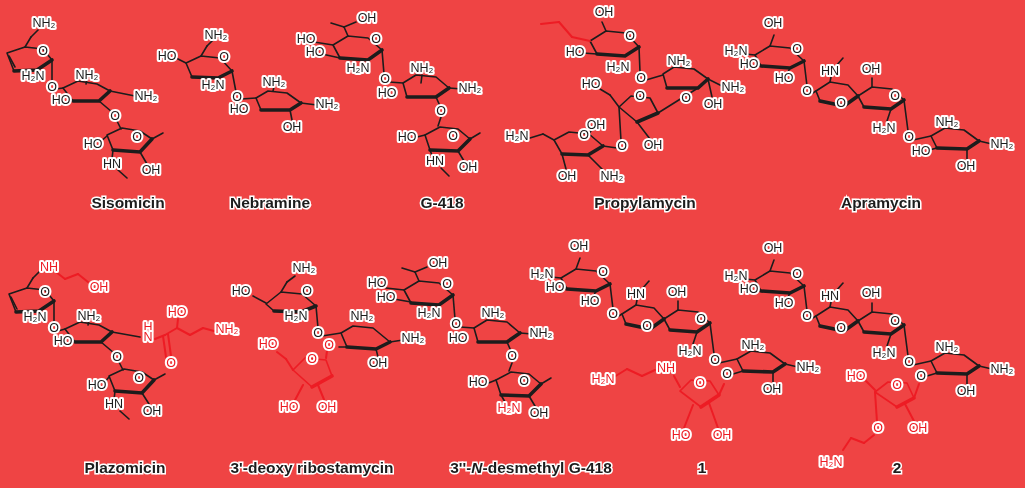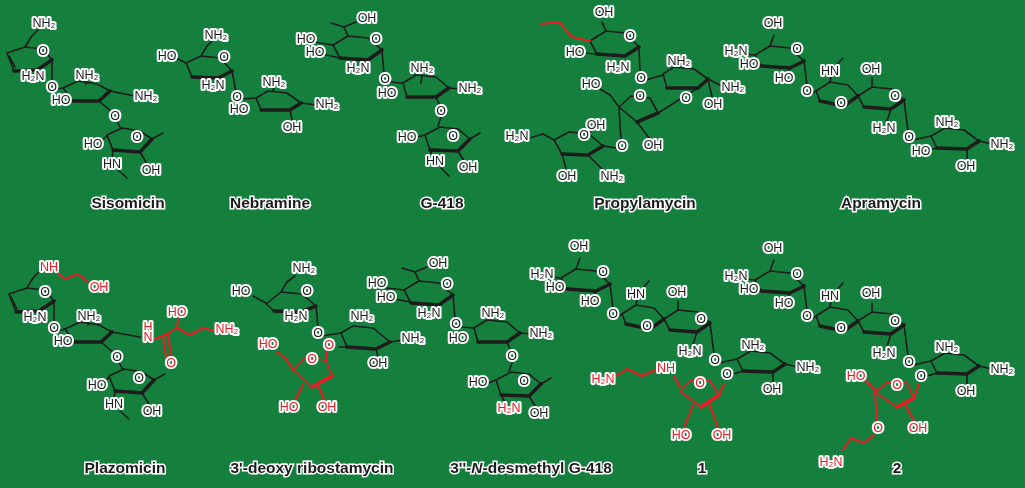--- a/index.html
+++ b/index.html
@@ -1,16 +1,16 @@
 <!DOCTYPE html>
 <html><head>
 <meta charset="utf-8">
 <style>
   html,body{margin:0;padding:0;background:#ffffff;}
-  #figure-wrap{position:relative;width:1025px;height:488px;background:#15803d;overflow:hidden;
+  #figure-wrap{position:relative;width:1025px;height:488px;background:#ef4444;overflow:hidden;
     font-family:"Liberation Sans",sans-serif;}
   svg text.atom{font-family:"Liberation Sans",sans-serif;font-size:12.5px;
     paint-order:stroke;stroke:#ffffff;stroke-width:4px;stroke-linejoin:round;}
   svg text.cname{font-family:"Liberation Sans",sans-serif;font-size:15.5px;font-weight:bold;
     paint-order:stroke;stroke:#ffffff;stroke-width:3px;}
 </style>
 </head>
 <body>
 
 <div id="figure-wrap">

